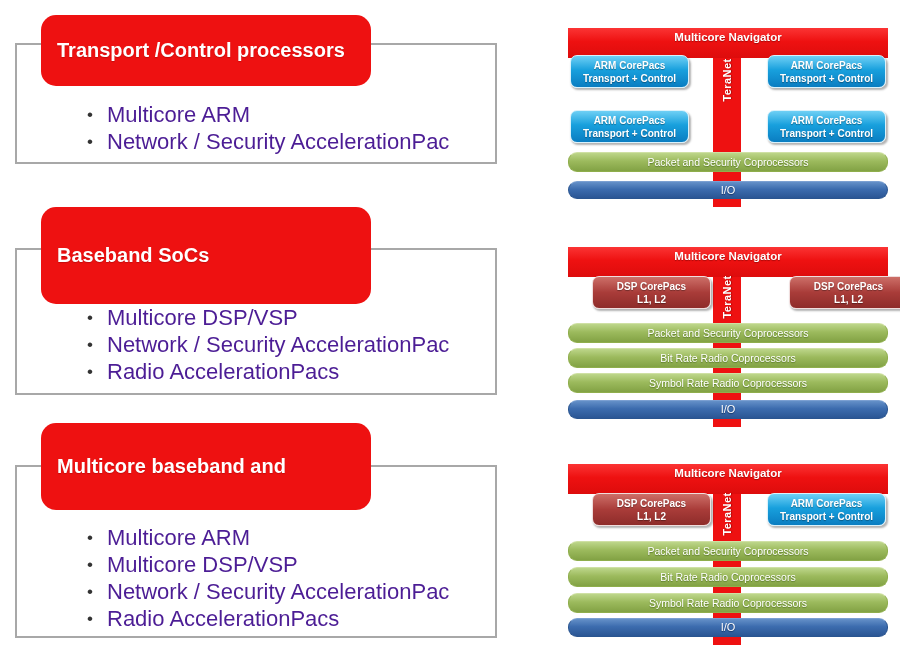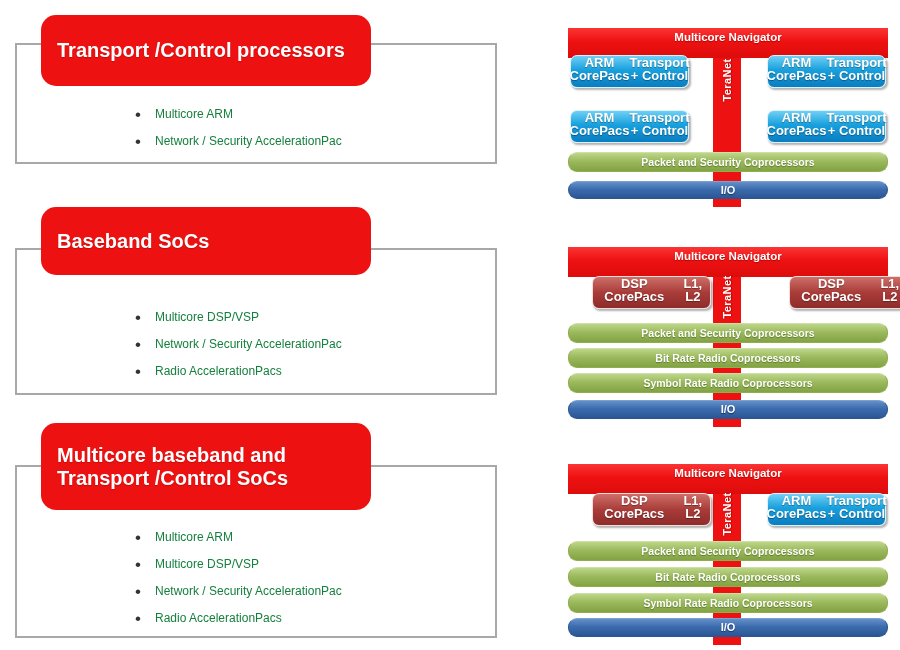--- a/index.html
+++ b/index.html
@@ -30,44 +30,43 @@
     display: flex;
     flex-direction: column;
     justify-content: center;
     padding: 0 16px;
     text-shadow: 0 1px 1px rgba(120,0,0,0.35);
     white-space: nowrap;
   }
   .bullets {
     position: absolute;
     list-style: none;
-    font-size: 12px;
-    color: #15803d;
-    margin-left: 48px;
+    font-size: 22px;
+    color: #4c1d95;
   }
   .bullets li {
     position: relative;
     height: 27px;
     line-height: 27px;
     padding-left: 92px;
     white-space: nowrap;
   }
   .bullets li::before {
     content: "\2022";
     position: absolute;
     left: 72px;
     top: 0;
     font-size: 17px;
     color: #333333;
   }
   #ob1 { left: 15px; top: 43px;  width: 482px; height: 121px; }
   #tb1 { left: 41px; top: 15px;   width: 330px; height: 71px;  }
   #bl1 { left: 15px; top: 101px; }
   #ob2 { left: 15px; top: 248px; width: 482px; height: 147px; }
-  #tb2 { left: 41px; top: 207px; width: 330px; height: 68px;  }
+  #tb2 { left: 41px; top: 207px; width: 330px; height: 97px;  }
   #bl2 { left: 15px; top: 304px; }
   #ob3 { left: 15px; top: 465px; width: 482px; height: 173px; }
   #tb3 { left: 41px; top: 423px; width: 330px; height: 87px;  }
   #bl3 { left: 15px; top: 524px; }
 
   
   .diagram { position: absolute; left: 568px; width: 320px; }
   #d1 { top: 28px;  height: 180px; }
   #d2 { top: 247px; height: 181px; }
   #d3 { top: 464px; height: 182px; }
@@ -108,24 +107,25 @@
   #d1 .teranet-label { top: 52px; }
   #d2 .teranet-label { top: 50px; }
   #d3 .teranet-label { top: 50px; }
 
   .corebox {
     position: absolute;
     width: 119px; height: 33px;
     border-radius: 7px;
     color: #ffffff;
     font-weight: bold;
-    font-size: 13px;
+    font-size: 10px;
     line-height: 13px;
     text-align: center;
     display: flex;
+    flex-direction: column;
     justify-content: center;
     box-shadow: 1.5px 2px 2px rgba(0,0,0,0.3);
     text-shadow: 0 1px 1px rgba(0,0,0,0.35);
     z-index: 3;
   }
   .corebox.arm {
     background: linear-gradient(#6fd0f5 0%, #18a0dd 45%, #0a7dc1 100%);
     border: 1px solid #d9f2fc;
   }
   .corebox.dsp {
@@ -141,21 +141,21 @@
   #d3 .rowa { top: 29px; }
 
   .greenbar {
     position: absolute;
     left: 0; right: 0; height: 20px;
     border-radius: 9px;
     background: linear-gradient(#bdd68a 0%, #9cba5d 45%, #82a244 100%);
     border: 1px solid #8fae4c;
     border-top-color: #cfe0a4;
     color: #ffffff;
-    font-weight: bold;
+    font-weight: normal;
     font-size: 10.5px;
     line-height: 18px;
     text-align: center;
     text-shadow: 0 1px 1px rgba(60,90,20,0.6);
     z-index: 3;
   }
   #d1 .g1 { top: 124px; }
   #d2 .g1 { top: 76px; }
   #d2 .g2 { top: 101px; }
   #d2 .g3 { top: 126px; }
@@ -164,21 +164,21 @@
   #d3 .g3 { top: 129px; }
 
   .iobar {
     position: absolute;
     left: 0; right: 0; height: 19px;
     border-radius: 9px;
     background: linear-gradient(#6490c8 0%, #3c6cae 45%, #2b5694 100%);
     border: 1px solid #2a5590;
     border-top-color: #7ba0d2;
     color: #ffffff;
-    font-weight: bold;
+    font-weight: normal;
     font-size: 11px;
     line-height: 17px;
     text-align: center;
     text-shadow: 0 1px 1px rgba(0,20,60,0.6);
     z-index: 3;
   }
   #d1 .iobar { top: 153px; height: 18px; }
   #d2 .iobar { top: 153px; }
   #d3 .iobar { top: 154px; }
 </style>
@@ -202,21 +202,20 @@
   </div>
   <ul class="bullets" id="bl2">
     <li>Multicore DSP/VSP</li>
     <li>Network / Security AccelerationPac</li>
     <li>Radio AccelerationPacs</li>
   </ul>
 
   <div class="outline-box" id="ob3"></div>
   <div class="title-box" id="tb3">
     <div>Multicore baseband and</div>
-    <div>Transport /Control SoCs</div>
   </div>
   <ul class="bullets" id="bl3">
     <li>Multicore ARM</li>
     <li>Multicore DSP/VSP</li>
     <li>Network / Security AccelerationPac</li>
     <li>Radio AccelerationPacs</li>
   </ul>
 
   <div class="diagram" id="d1">
     <div class="teranet"></div>

